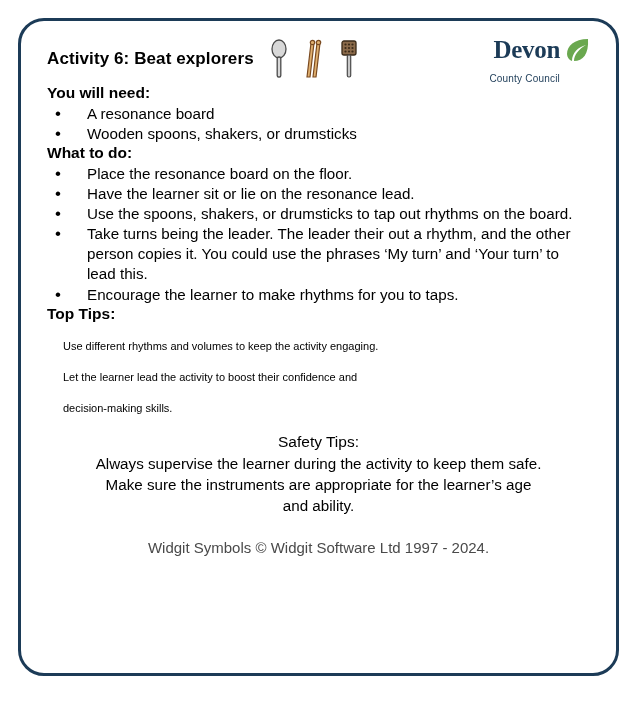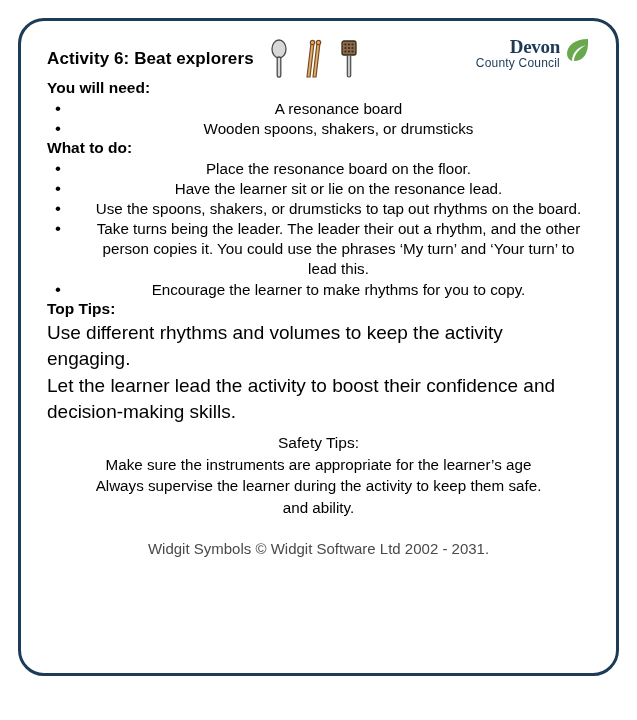--- a/index.html
+++ b/index.html
@@ -53,60 +53,59 @@
     display: flex;
     align-items: flex-start;
     gap: 4px;
     margin-top: -2px;
   }
   .logo-text {
     text-align: right;
     line-height: 1;
   }
   .logo-devon {
-    font-size: 19px;
+    font-size: 25px;
     font-weight: bold;
     color: #1c3b57;
     letter-spacing: -0.3px;
     font-family: "Liberation Serif", serif;
   }
   .logo-ccl {
-    font-size: 12px;
+    font-size: 10px;
     color: #1c3b57;
     letter-spacing: 0.2px;
-    margin-top: 1px;
+    margin-top: 12px;
   }
   .section-head {
     font-size: 15.5px;
     font-weight: bold;
     margin-bottom: 2px;
   }
   ul.bullets {
     list-style: none;
     margin: 0;
     padding: 0;
   }
   ul.bullets li {
     position: relative;
     padding-left: 40px;
     font-size: 15.2px;
     line-height: 1.32;
-    text-align: center;
   }
   ul.bullets li::before {
     content: "\2022";
     position: absolute;
     left: 8px;
     top: -1px;
     font-size: 17px;
   }
   .para {
-    font-size: 19px;
+    font-size: 11px;
     line-height: 1.4;
-    margin: 0;
+    margin: 16px;
   }
   .top-tips-body { margin-top: 2px; }
   .safety-head {
     font-size: 15.5px;
     font-weight: normal;
     text-align: center;
     margin-top: 8px;
   }
   .safety-body {
     font-size: 15.2px;
@@ -188,32 +187,32 @@
     <li>A resonance board</li>
     <li>Wooden spoons, shakers, or drumsticks</li>
   </ul>
 
   <div class="section-head">What to do:</div>
   <ul class="bullets">
     <li>Place the resonance board on the floor.</li>
     <li>Have the learner sit or lie on the resonance lead.</li>
     <li>Use the spoons, shakers, or drumsticks to tap out rhythms on the board.</li>
     <li>Take turns being the leader. The leader their out a rhythm, and the other person copies it. You could use the phrases ‘My turn’ and ‘Your turn’ to lead this.</li>
-    <li>Encourage the learner to make rhythms for you to copy.</li>
+    <li>Encourage the learner to make rhythms for you to taps.</li>
   </ul>
 
   <div class="section-head">Top Tips:</div>
   <div class="top-tips-body">
     <p class="para">Use different rhythms and volumes to keep the activity engaging.</p>
     <p class="para">Let the learner lead the activity to boost their confidence and</p>
     <p class="para">decision-making skills.</p>
   </div>
 
   <div class="safety-head">Safety Tips:</div>
   <div class="safety-body">
+    <div>Always supervise the learner during the activity to keep them safe.</div>
     <div>Make sure the instruments are appropriate for the learner’s age</div>
-    <div>Always supervise the learner during the activity to keep them safe.</div>
     <div>and ability.</div>
   </div>
 
-  <div class="footer">Widgit Symbols © Widgit Software Ltd 2002 - 2031.</div>
+  <div class="footer">Widgit Symbols © Widgit Software Ltd 1997 - 2024.</div>
 
 </div>
 
 </body></html>

